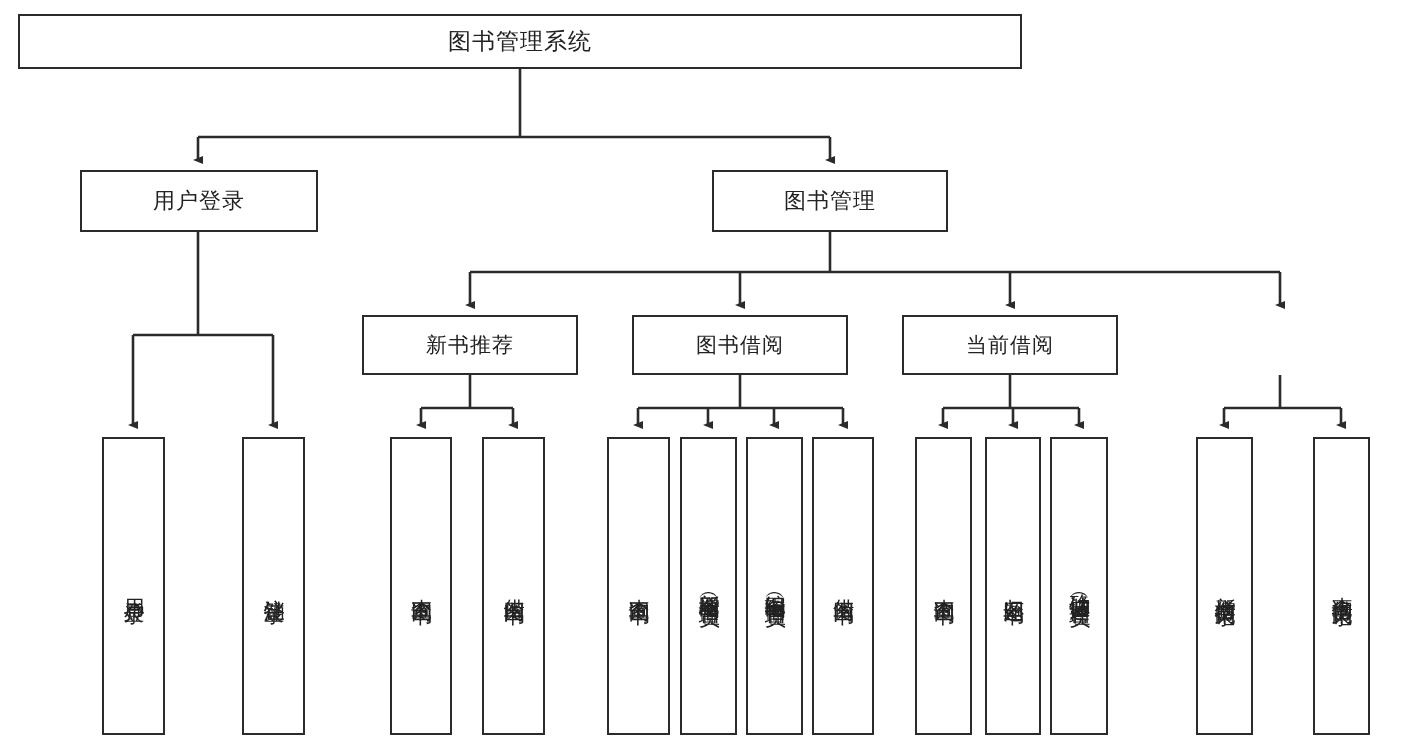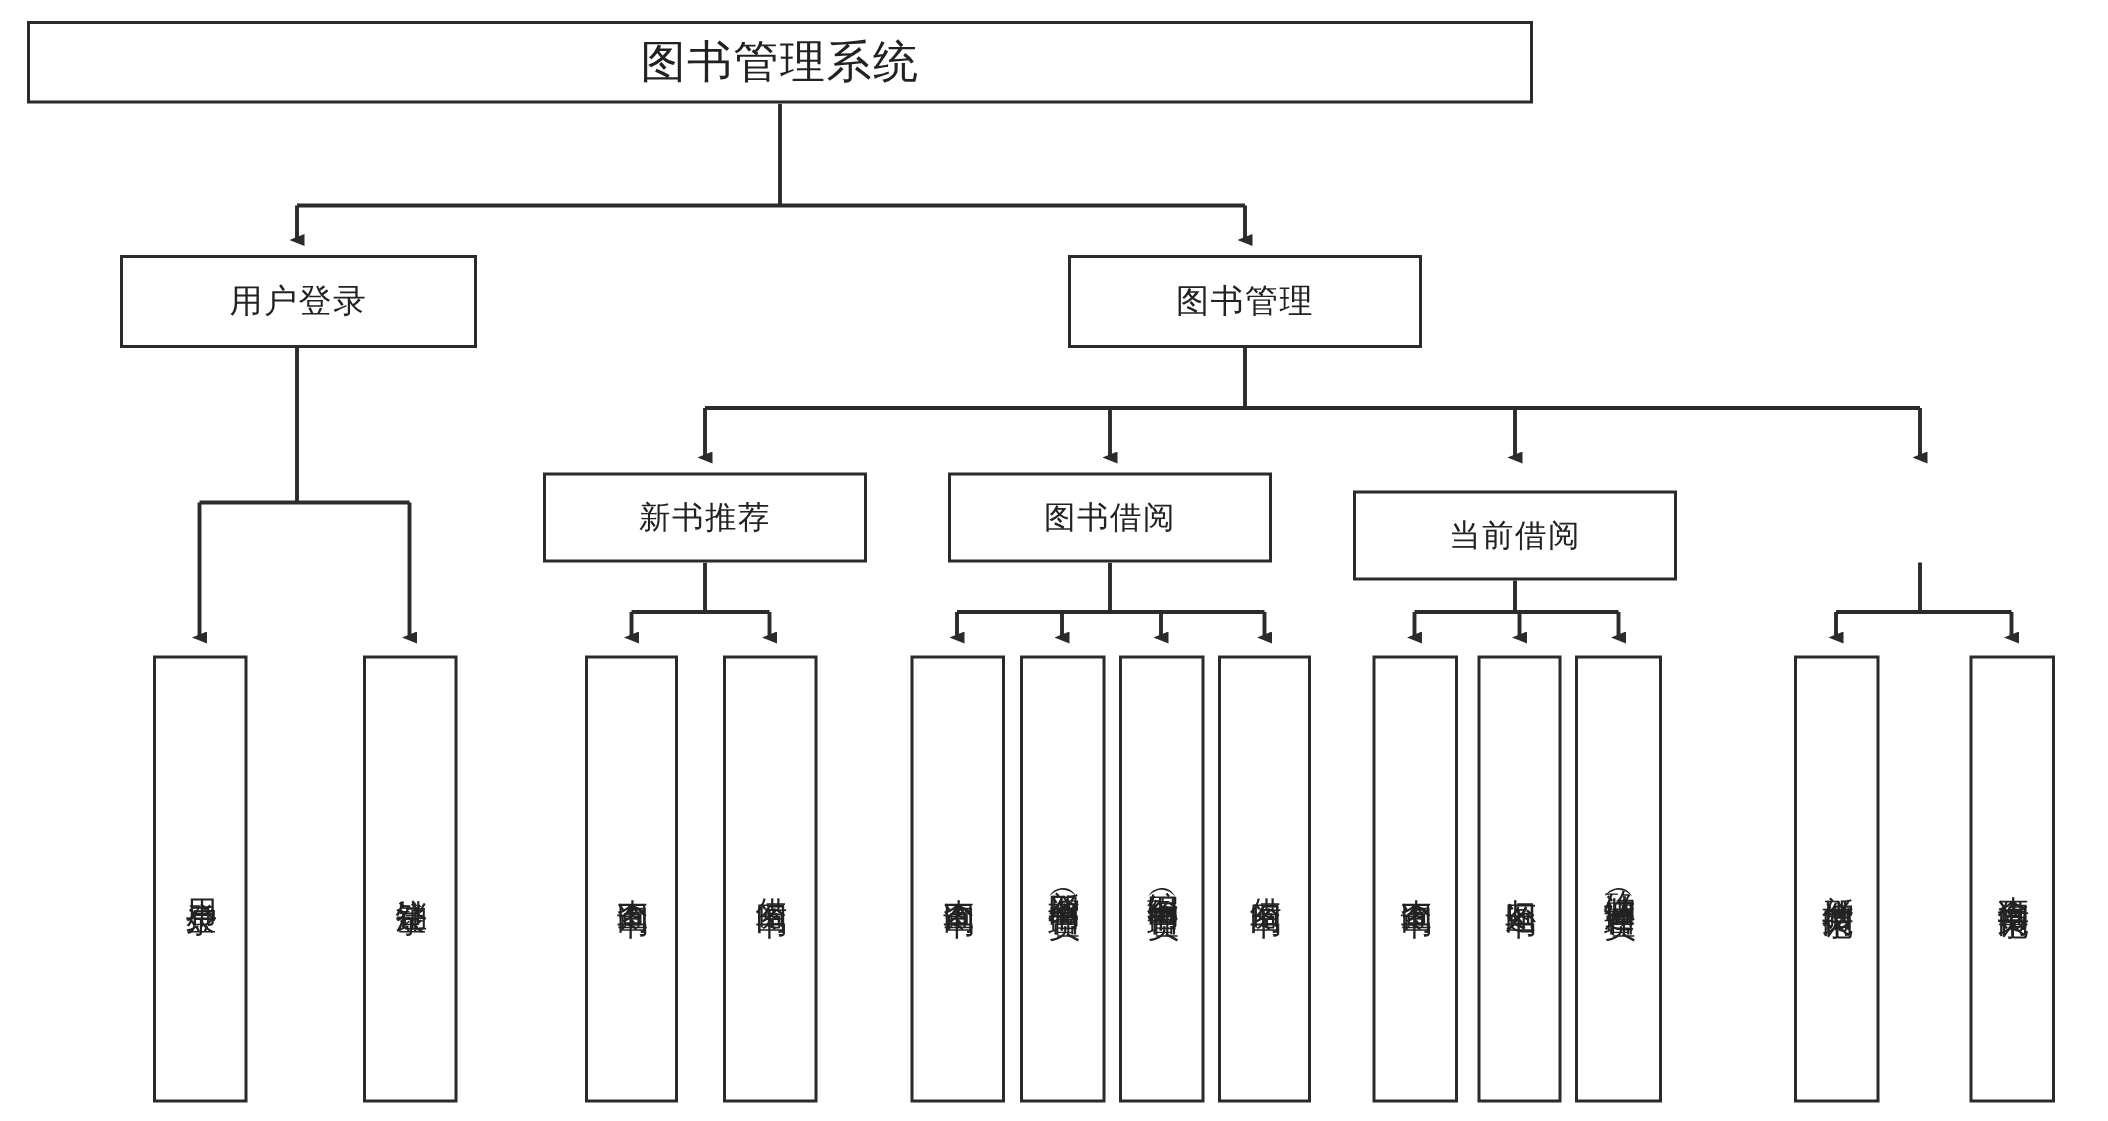--- a/index.html
+++ b/index.html
@@ -27,21 +27,21 @@
     position: absolute;
     box-sizing: border-box;
     border: 2px solid #2b2b2b;
     background: #ffffff;
     display: flex;
     align-items: center;
     justify-content: center;
     color: #222222;
   }
   .node.root .label {
-    font-size: 30px;
+    font-size: 23px;
     letter-spacing: 1px;
   }
   .node.l1 .label {
     font-size: 22px;
     letter-spacing: 1px;
   }
   .node.l2 .label {
     font-size: 21px;
     letter-spacing: 1px;
   }
@@ -136,21 +136,21 @@
   <div class="node l2" style="left:362px; top:315px; width:216px; height:60px;">
     <span class="label">新书推荐</span>
   </div>
 
   <div class="node l1" style="left:712px; top:170px; width:236px; height:62px;">
     <span class="label">图书管理</span>
   </div>
   <div class="node l2" style="left:632px; top:315px; width:216px; height:60px;text-align:right;">
     <span class="label">图书借阅</span>
   </div>
-  <div class="node l2" style="left:902px; top:327px; width:216px; height:60px;">
+  <div class="node l2" style="left:902px; top:315px; width:216px; height:60px;">
     <span class="label">当前借阅</span>
   </div>
 
   <div class="node leaf" style="left:102px; top:437px; width:63px; height:298px;">
     <span class="label">用户登录</span>
   </div>
   <div class="node leaf" style="left:242px; top:437px; width:63px; height:298px;">
     <span class="label">注销登录</span>
   </div>
   <div class="node leaf" style="left:390px; top:437px; width:62px; height:298px;">

